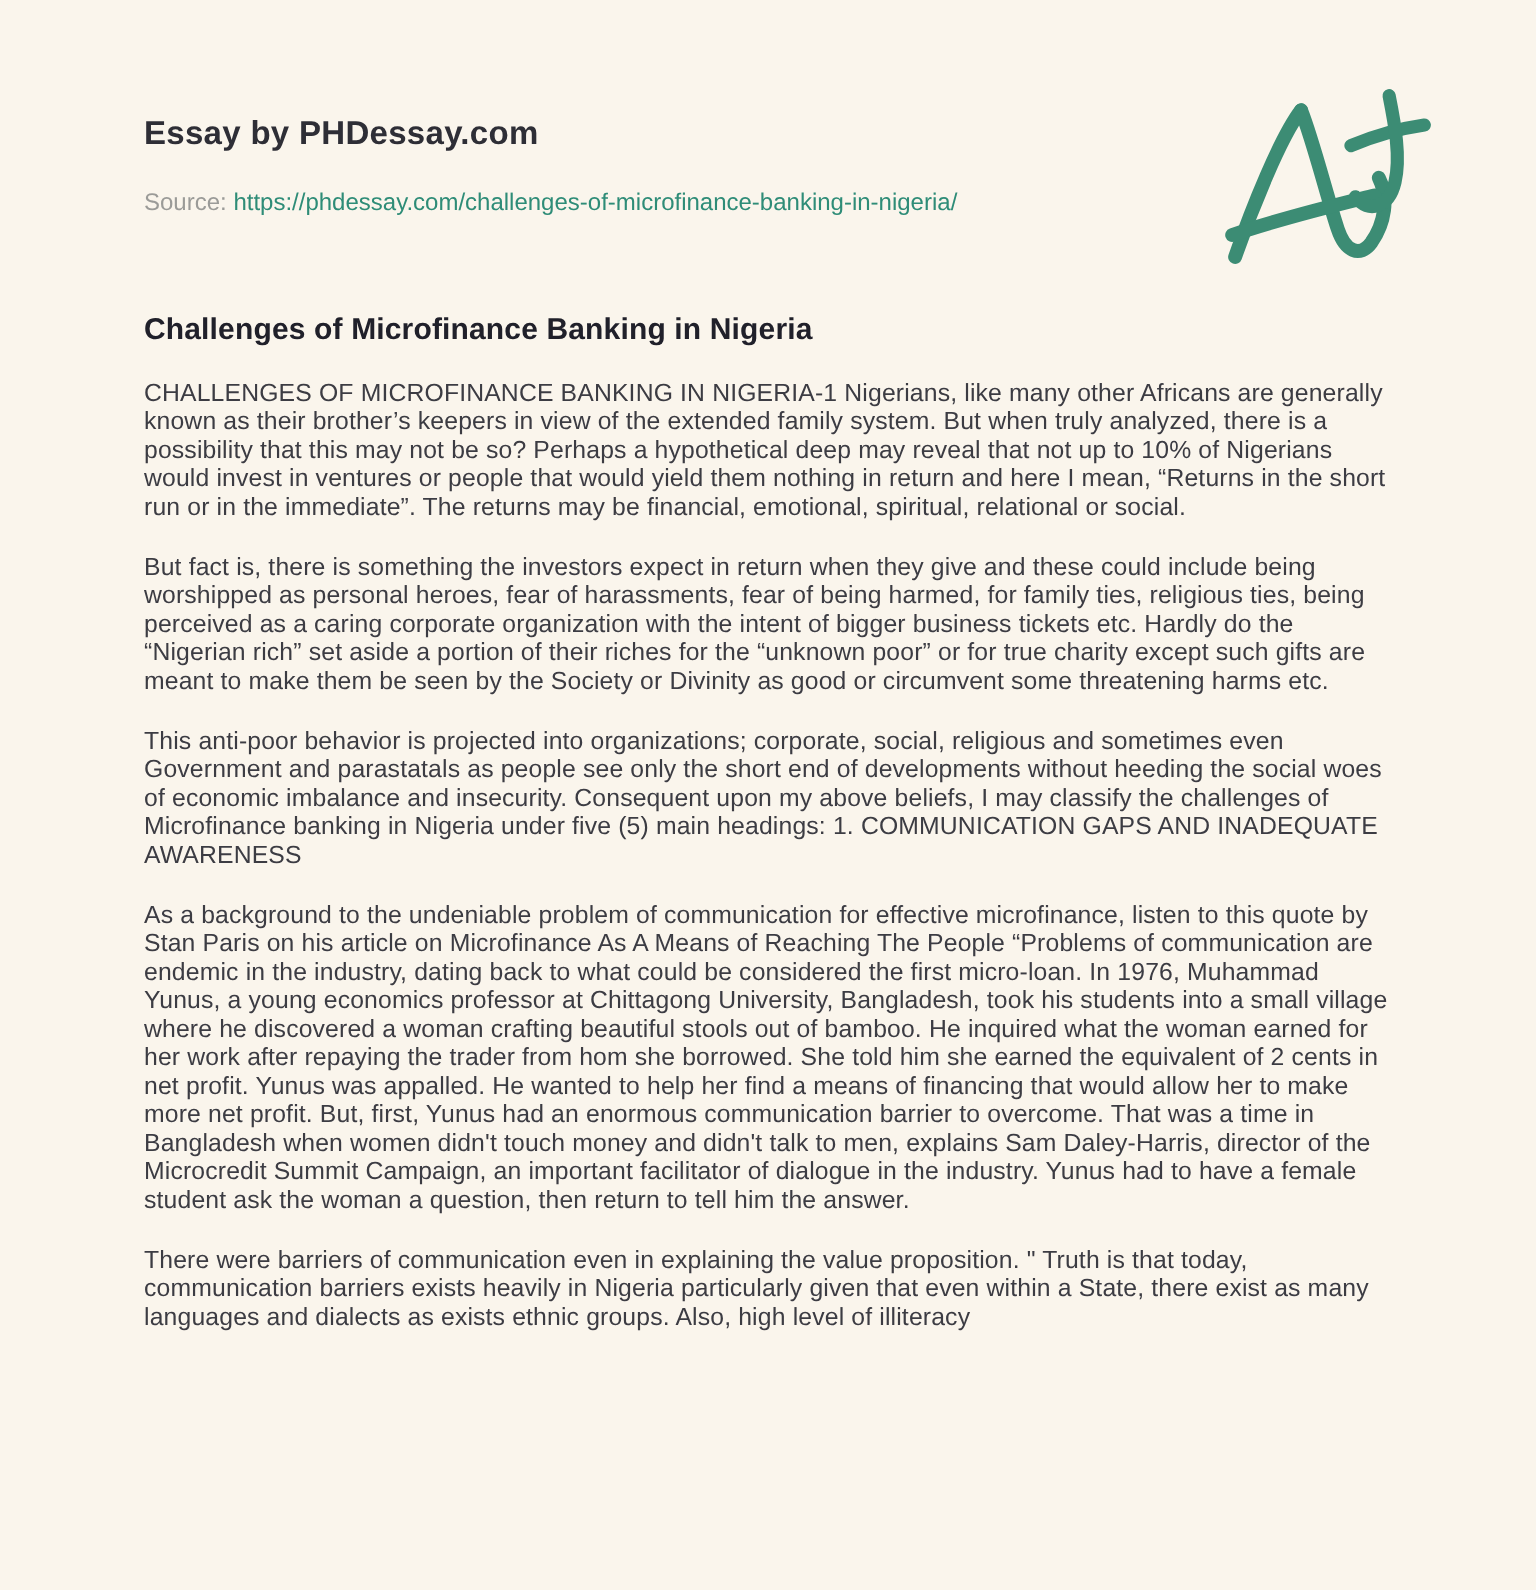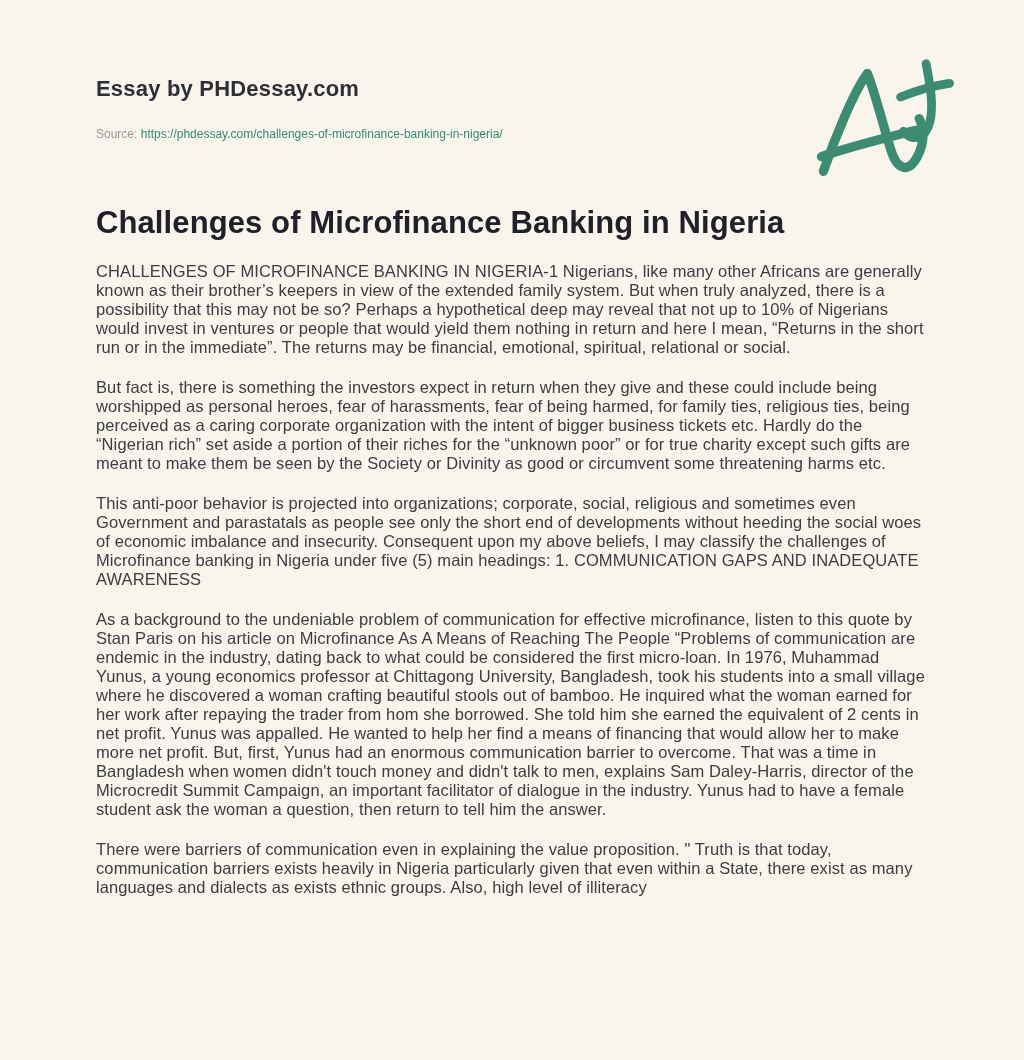--- a/index.html
+++ b/index.html
@@ -20,38 +20,38 @@
     position: relative;
   }
   .byline {
     font-size: 22px;
     font-weight: 700;
     color: #2E2E36;
     letter-spacing: 0.2px;
   }
   .source-line {
     margin-top: 25px;
-    font-size: 12px;
+    font-size: 16px;
     color: #9B9B98;
     font-weight: 400;
   }
   .source-link {
     color: #2E8C77;
     text-decoration: none;
   }
   .logo {
     position: absolute;
     top: -22px;
     right: -26px;
     width: 138px;
     height: 132px;
   }
   .title {
     margin-top: 64px;
-    font-size: 31px;
+    font-size: 20px;
     font-weight: 700;
     color: #20202A;
     letter-spacing: 0.1px;
   }
   .article-body {
     margin-top: 1px;
   }
   .article-body p {
     margin-top: 21px;
     font-size: 16.5px;

